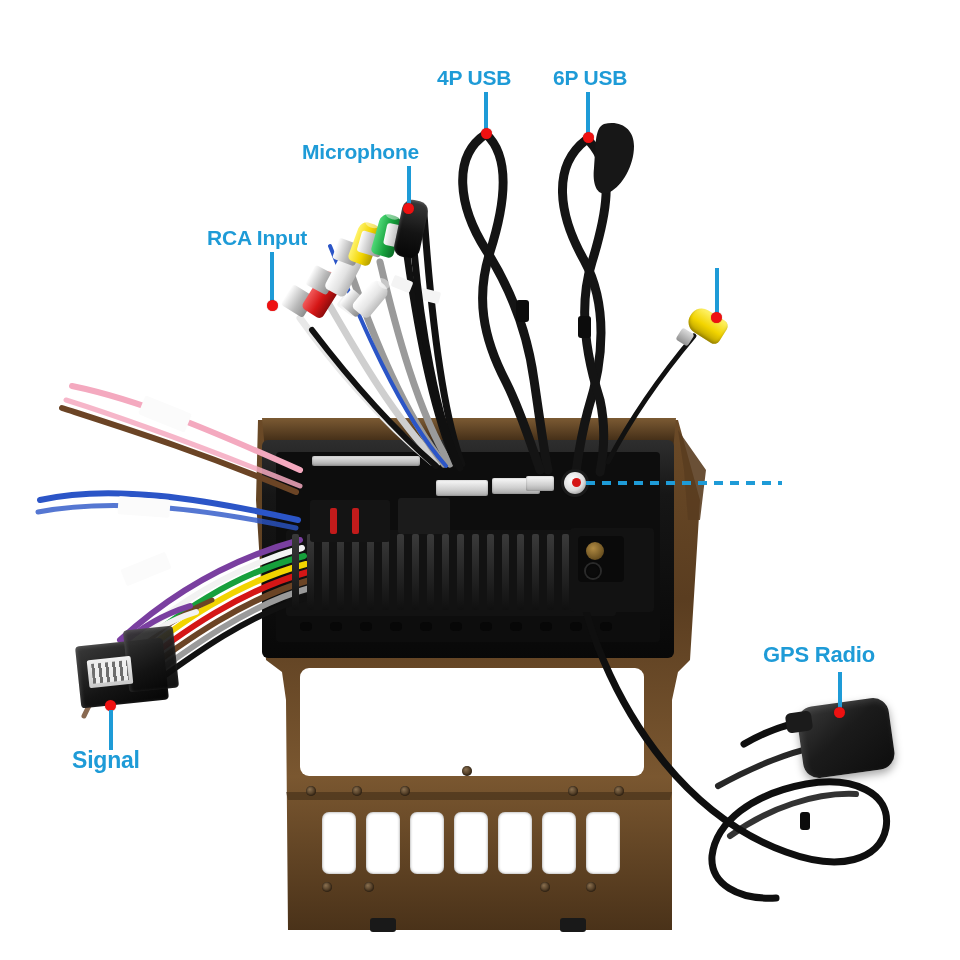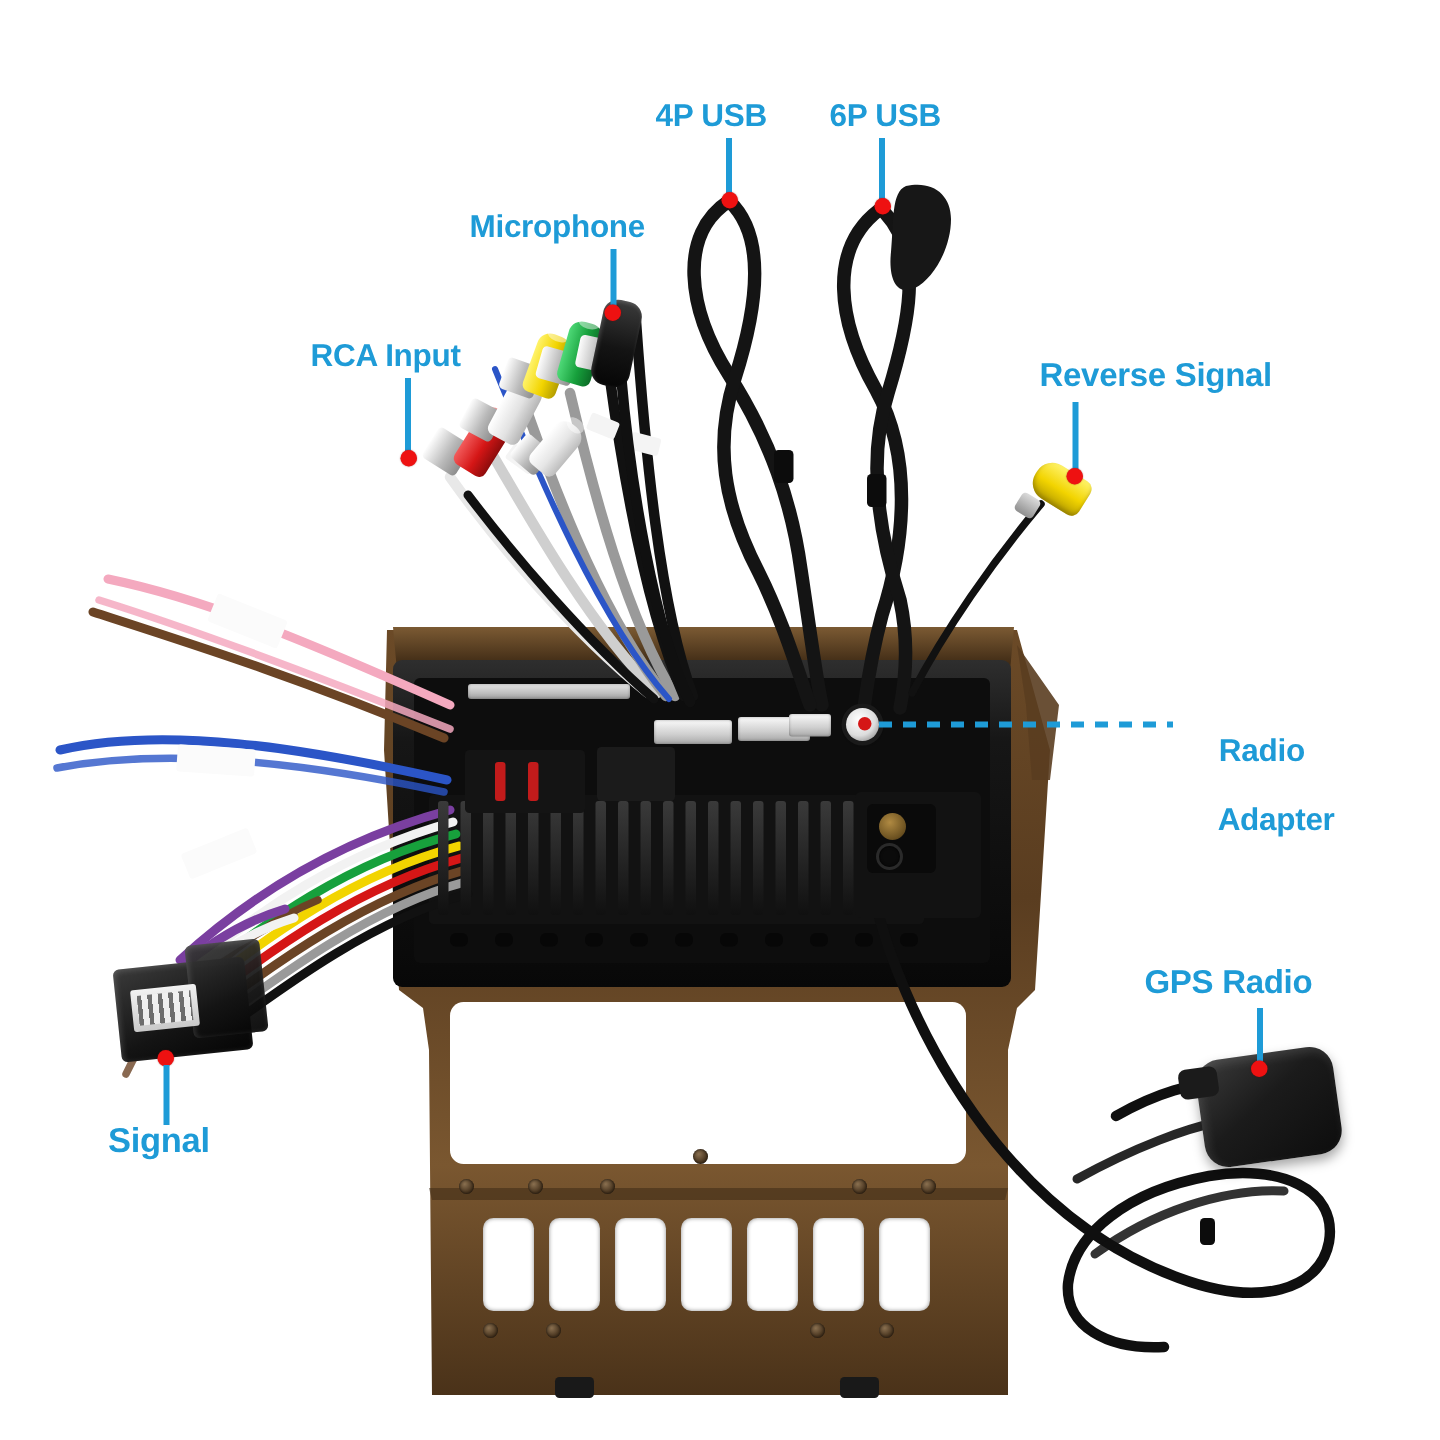--- a/index.html
+++ b/index.html
@@ -302,41 +302,36 @@
   <div class="powerplug" style="left:78px;top:642px;width:88px;height:62px;transform:rotate(-6deg);"></div>
   <div class="powerplug" style="left:126px;top:628px;width:50px;height:62px;transform:rotate(-6deg);opacity:.95;"></div>
   <div class="plugstrip" style="left:88px;top:658px;width:44px;height:28px;transform:rotate(-6deg);"></div>
   <div style="position:absolute;left:92px;top:662px;width:36px;height:20px;transform:rotate(-6deg);
               background:repeating-linear-gradient(90deg,#5a5a5a 0 3px,#f2f2f2 3px 7px);opacity:.85;"></div>
 
   <div class="label" style="left:196px;top:226px;font-size:21px;margin-left:11px;">RCA Input</div>
   <div class="leader leader-v" style="left:270px;top:252px;height:52px;"></div>
   <div class="dot" style="left:267px;top:300px;"></div>
 
-  <div class="label" style="left:313px;top:140px;font-size:21px;">Microphone</div>
+  <div class="label" style="left:302px;top:140px;font-size:21px;">Microphone</div>
   <div class="leader leader-v" style="left:407px;top:166px;height:42px;"></div>
   <div class="dot" style="left:403px;top:203px;"></div>
 
   <div class="label" style="left:437px;top:66px;font-size:21px;">4P USB</div>
   <div class="leader leader-v" style="left:484px;top:92px;height:40px;"></div>
   <div class="dot" style="left:481px;top:128px;"></div>
 
   <div class="label" style="left:553px;top:66px;font-size:21px;">6P USB</div>
   <div class="leader leader-v" style="left:586px;top:92px;height:44px;"></div>
   <div class="dot" style="left:583px;top:132px;"></div>
 
-  <div class="label" style="left:693px;top:238px;font-size:22px;">Reverse Signal</div>
   <div class="leader leader-v" style="left:715px;top:268px;height:48px;"></div>
   <div class="dot" style="left:711px;top:312px;"></div>
 
   <div class="dotted" style="left:586px;top:481px;width:196px;"></div>
-  <div class="label" style="left:790px;top:466px;font-size:21px;">
-    <span>Radio</span><br>
-    <span>Adapter</span>
-  </div>
 
   <div class="label" style="left:763px;top:643px;font-size:22px;">GPS Radio</div>
   <div class="leader leader-v" style="left:838px;top:672px;height:38px;"></div>
   <div class="dot" style="left:834px;top:707px;"></div>
 
   <div class="dot" style="left:105px;top:700px;"></div>
   <div class="leader leader-v" style="left:109px;top:710px;height:40px;"></div>
   <div class="label" style="left:72px;top:748px;font-size:23px;">Signal</div>
 
 </div>

